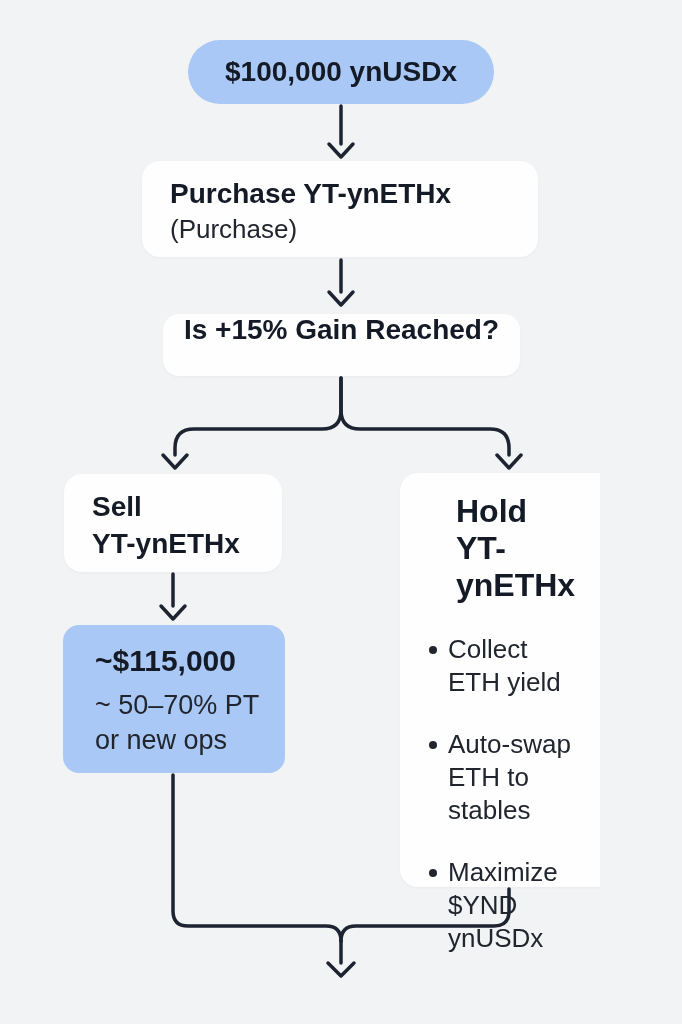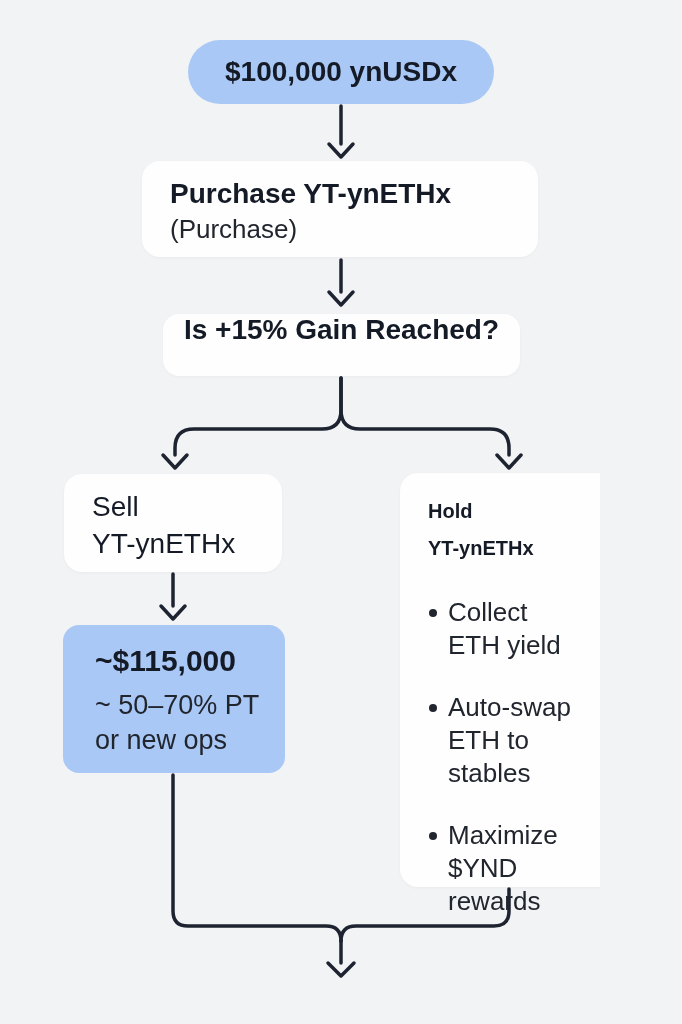--- a/index.html
+++ b/index.html
@@ -57,27 +57,27 @@
   .purchase .subtitle{font-size:26px;font-weight:400;line-height:34px;color:var(--text-regular);}
   .decision{
     left:163px;top:314px;width:357px;height:62px;
     display:flex;align-items:flex-start;justify-content:center;
     font-size:28px;font-weight:700;
     border-radius:16px;
   }
   .sell{
     left:64px;top:474px;width:218px;height:98px;
     padding:14px 28px;
-    font-size:28px;font-weight:400;line-height:37px;
+    font-size:28px;font-weight:700;line-height:37px;
   }
   .hold{
     left:400px;top:473px;width:222px;height:414px;
     padding:20px 22px 20px 28px;
   }
-  .hold .title{font-size:20px;font-weight:700;line-height:37px;margin-bottom:16px;}
+  .hold .title{font-size:32px;font-weight:700;line-height:37px;margin-bottom:16px;margin-left:28px;}
   .bullet-item{
     display:flex;
     margin-top:29px;
     color:var(--text-regular);
     font-size:26px;font-weight:400;line-height:33px;
   }
   .bullet-item:first-of-type{margin-top:0;}
   .bullet-dot{
     flex:0 0 20px;
     position:relative;
@@ -163,21 +163,21 @@
     <div class="bullet-item">
       <span class="bullet-dot"></span>
       <span class="preline">Auto-swap
 ETH to
 stables</span>
     </div>
     <div class="bullet-item">
       <span class="bullet-dot"></span>
       <span class="preline">Maximize
 $YND
-rewards</span>
+ynUSDx</span>
     </div>
   </div>
 
   <div class="node result">
     <div class="value">~$115,000</div>
     <div class="detail preline">~ 50–70% PT
 or new ops</div>
   </div>
 
 </div>

